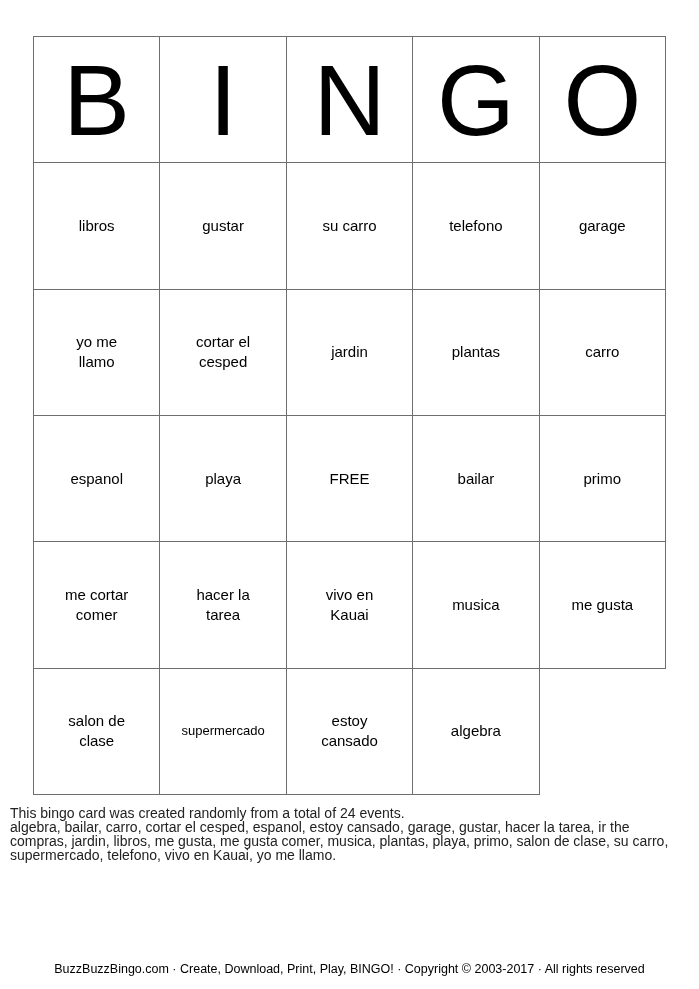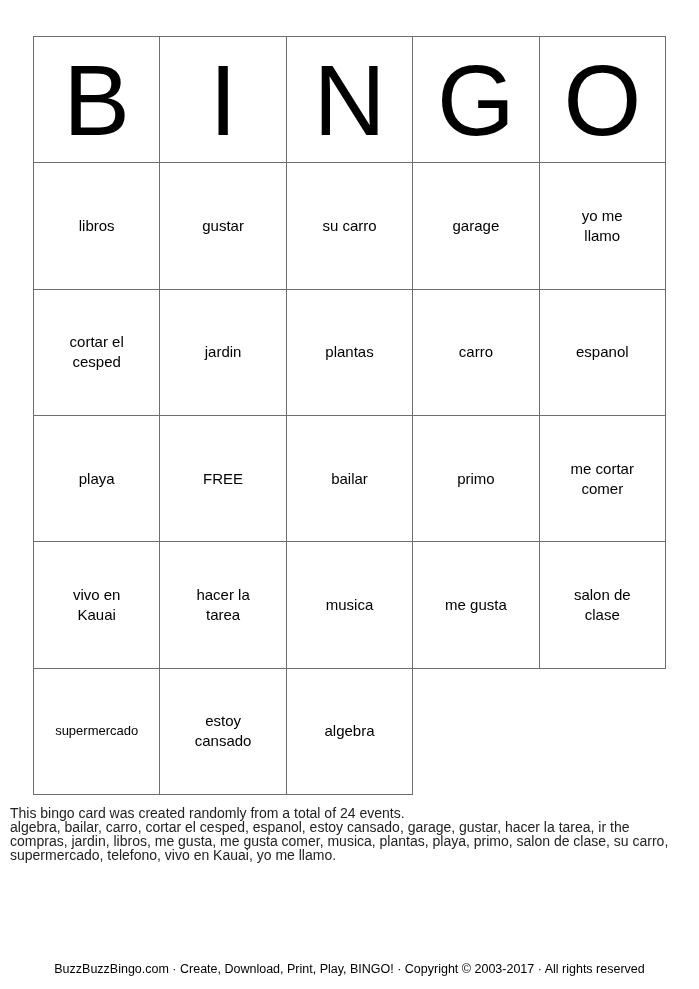--- a/index.html
+++ b/index.html
@@ -96,20 +96,23 @@
   <div class="cell">
       <span>libros</span>
     </div>
   <div class="cell">
       <span>gustar</span>
     </div>
   <div class="cell">
       <span>su carro</span>
     </div>
   <div class="cell">
+      <span>telefono</span>
+    </div>
+  <div class="cell">
       <span>garage</span>
     </div>
 
   <div class="cell">
       <span style="width:70px">yo me llamo</span>
     </div>
   <div class="cell">
       <span style="width:80px">cortar el cesped</span>
     </div>
   <div class="cell">
@@ -135,24 +138,24 @@
       <span>bailar</span>
     </div>
   <div class="cell">
       <span>primo</span>
     </div>
 
   <div class="cell">
       <span style="width:86px">me cortar comer</span>
     </div>
   <div class="cell">
-      <span style="width:70px">vivo en Kauai</span>
+      <span style="width:80px">hacer la tarea</span>
     </div>
   <div class="cell">
-      <span style="width:80px">hacer la tarea</span>
+      <span style="width:70px">vivo en Kauai</span>
     </div>
   <div class="cell">
       <span>musica</span>
     </div>
   <div class="cell">
       <span>me gusta</span>
     </div>
 
   <div class="cell">
       <span style="width:80px">salon de clase</span>

